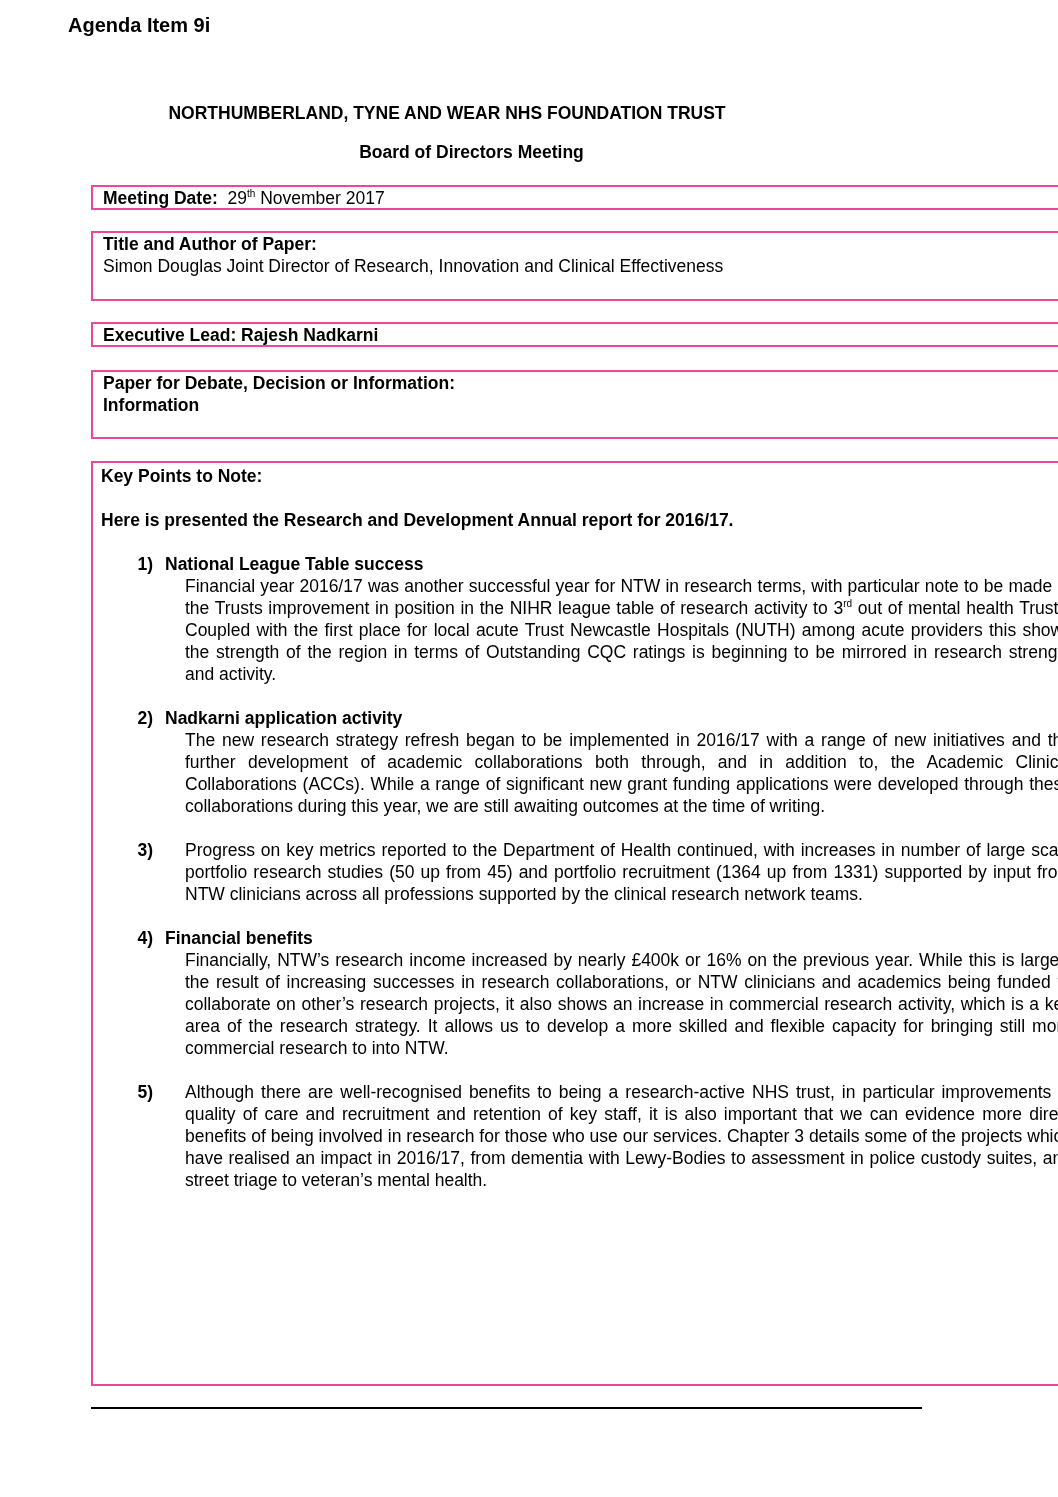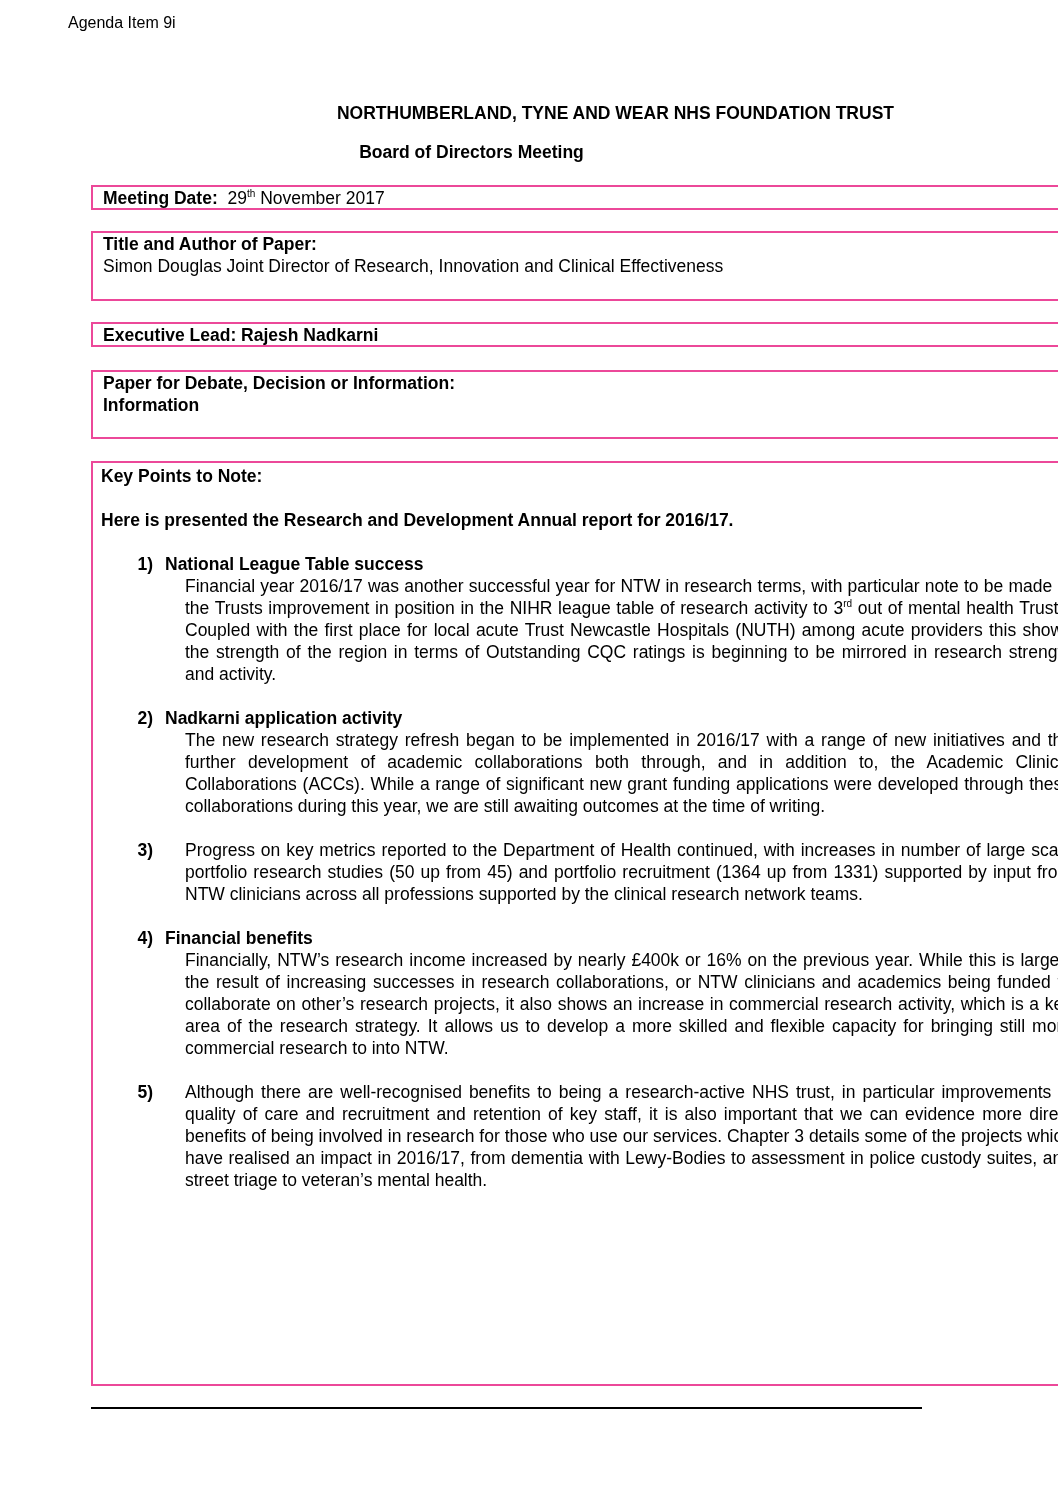--- a/index.html
+++ b/index.html
@@ -1,21 +1,21 @@
 <!DOCTYPE html>
 <html><head>
   <meta charset="utf-8">
   <style>
     html, body { margin: 0; padding: 0; background: #ffffff; }
     body {
       width: 1058px; height: 1497px; position: relative; overflow: hidden;
       font-family: "Liberation Sans", sans-serif; color: #000; font-size: 17.5px;
     }
-    .agenda { position: absolute; left: 68px; top: 14px; font-weight: normal; font-size: 16px; }
-    .org-title { position: absolute; left: 0; width: 894px; top: 103px; text-align: right; font-weight: bold; font-size: 17.5px; }
+    .agenda { position: absolute; left: 68px; top: 14px; font-weight: bold; font-size: 20px; }
+    .org-title { position: absolute; left: 0; width: 894px; top: 103px; text-align: center; font-weight: bold; font-size: 17.5px; }
     .meeting-title { position: absolute; left: 0; width: 943px; top: 142px; text-align: center; font-weight: bold; font-size: 17.5px; }
     .box {
       position: absolute; left: 91px; width: 993px; border: 2px solid #ec4899;
       box-sizing: border-box; padding: 0 10px; line-height: 22px;
     }
     .b { font-weight: bold; }
     sup { font-size: 10px; line-height: 0; }
     .box-date { top: 185px; height: 25px; }
     .box-title { top: 231px; height: 70px; }
     .box-lead { top: 322px; height: 25px; }

